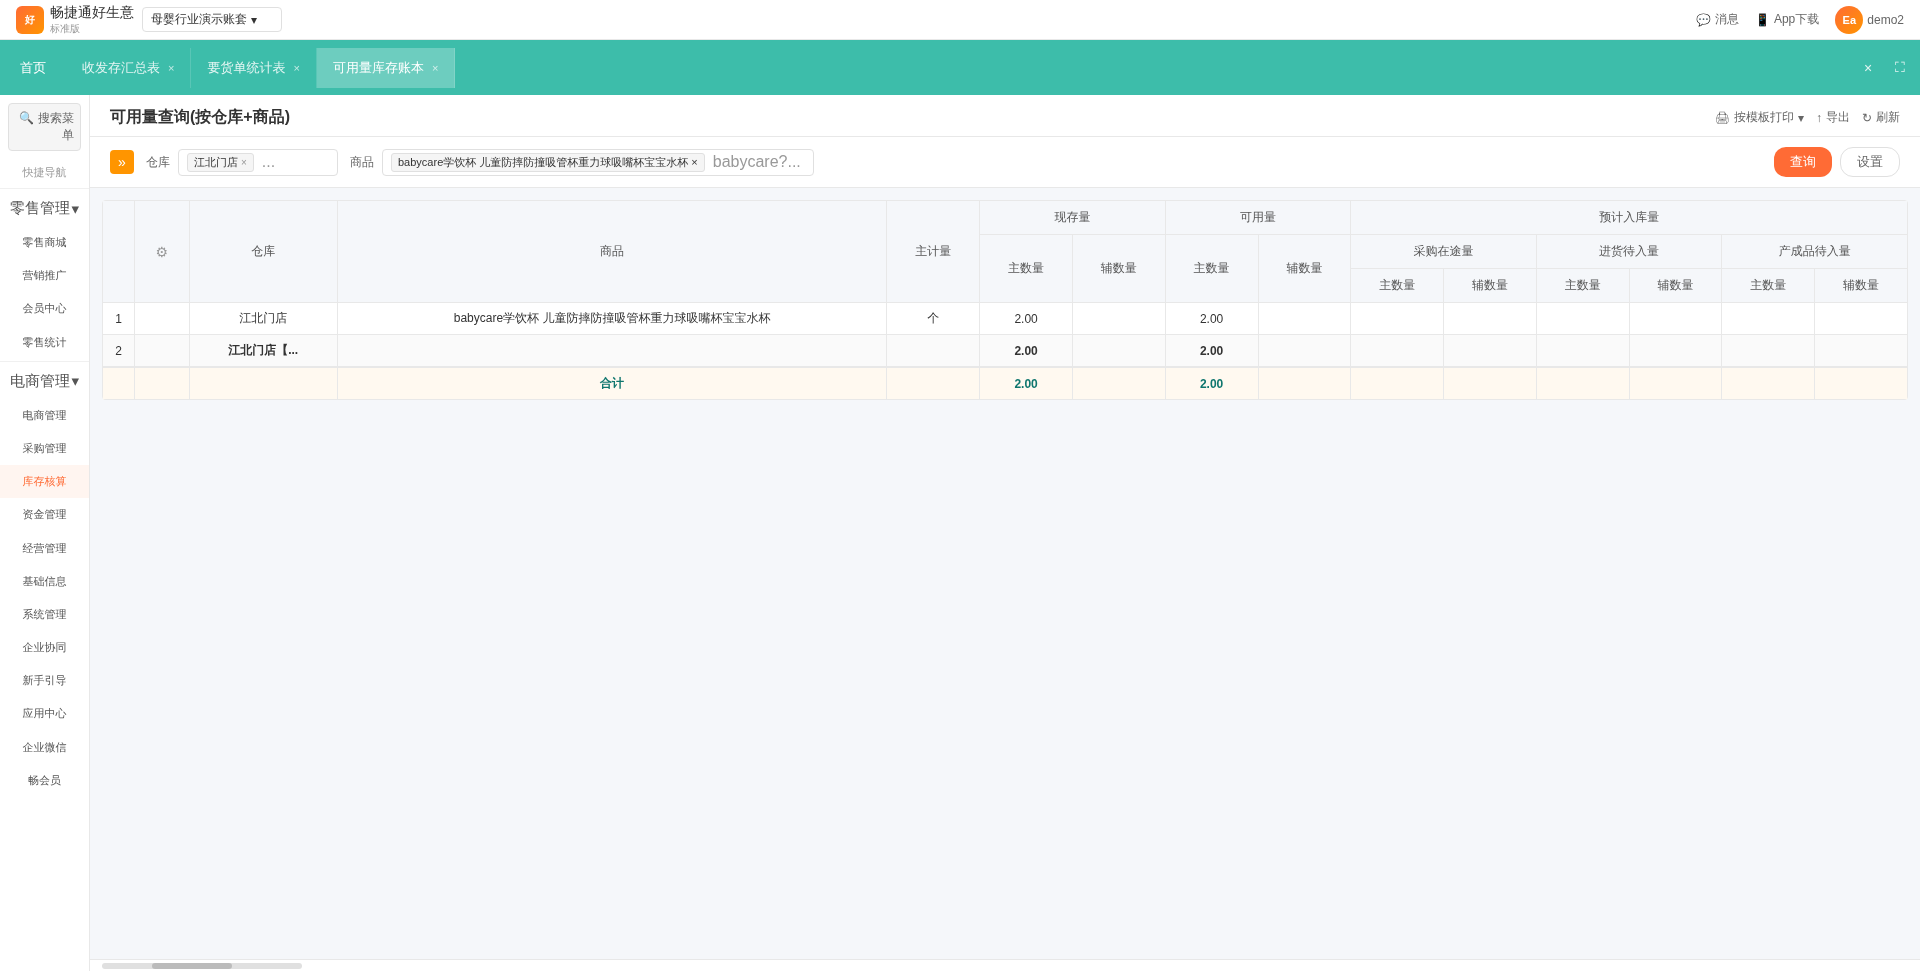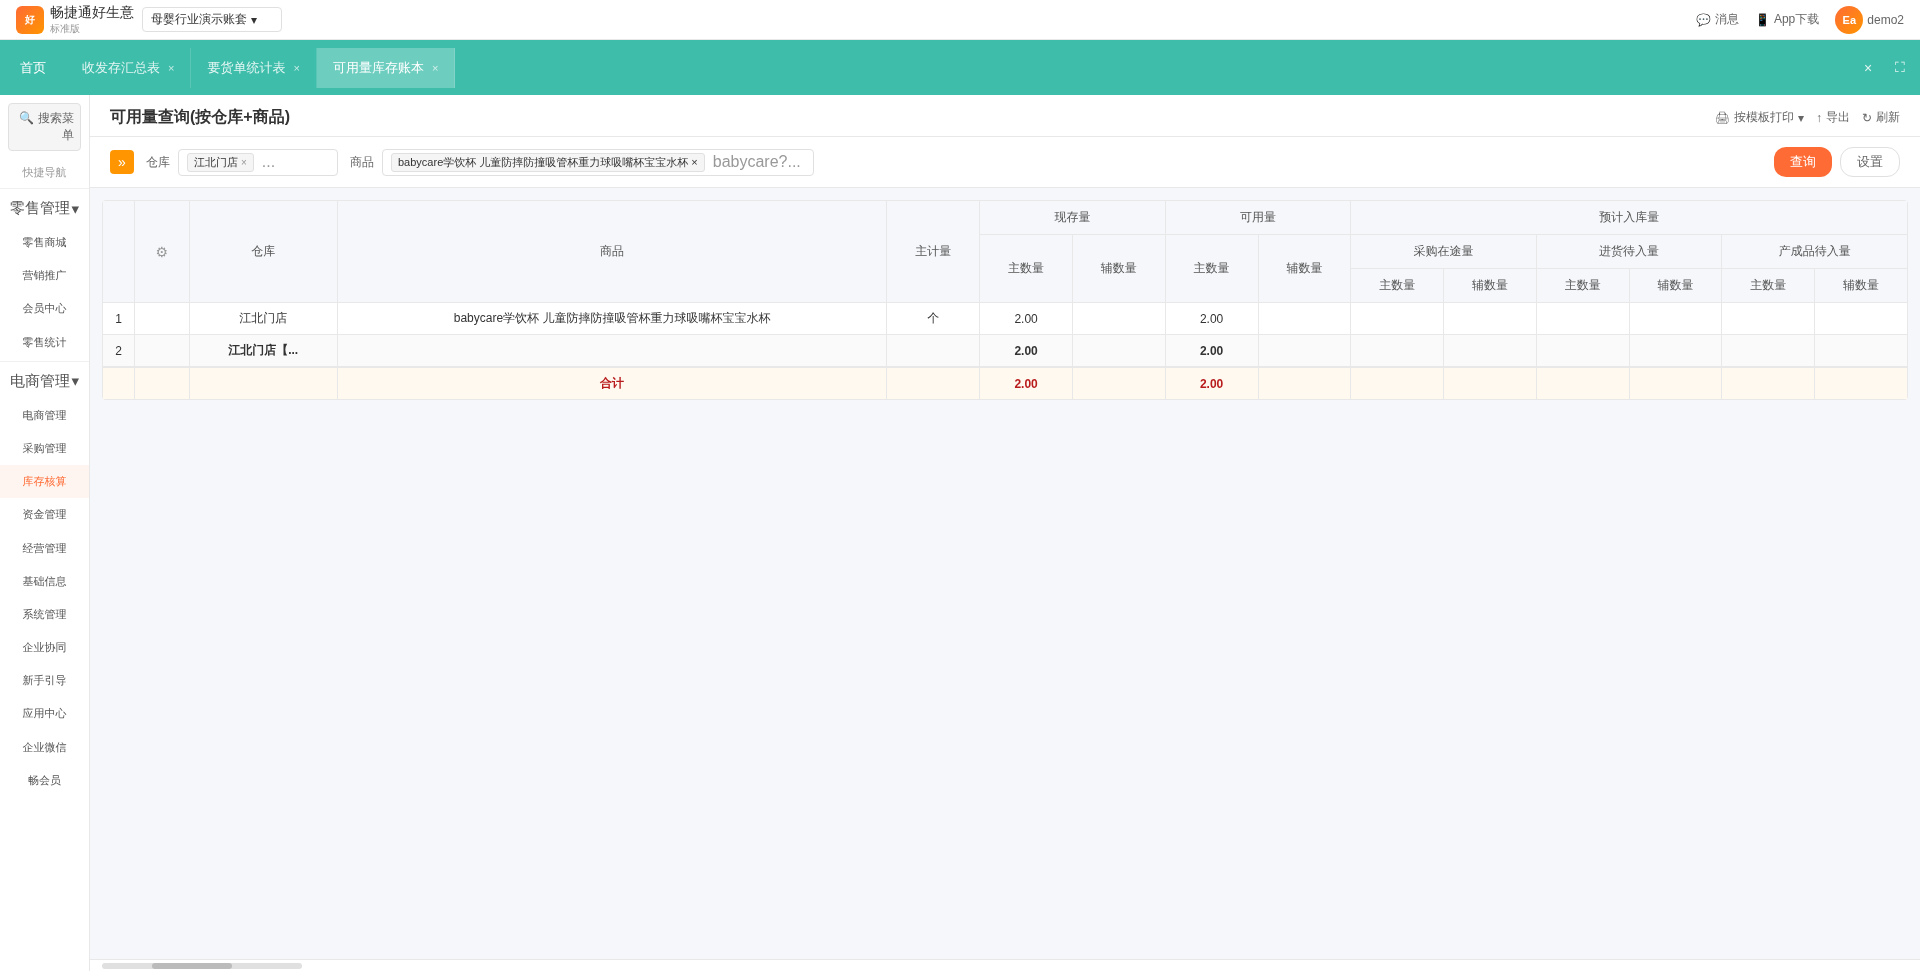--- a/index.html
+++ b/index.html
@@ -420,21 +420,21 @@
     }
 
     
     .table-footer {
       background: #fff9f0;
       border-top: 2px solid #e8e8e8;
     }
     .table-footer td {
       background: #fff9f0 !important;
       font-weight: 600;
-      color: #b91c1c;
+      color: #0f766e;
     }
 
     
     .scroll-indicator {
       background: #fff;
       height: 12px;
       display: flex;
       align-items: center;
       padding: 0 12px;
       border-top: 1px solid #e8e8e8;

